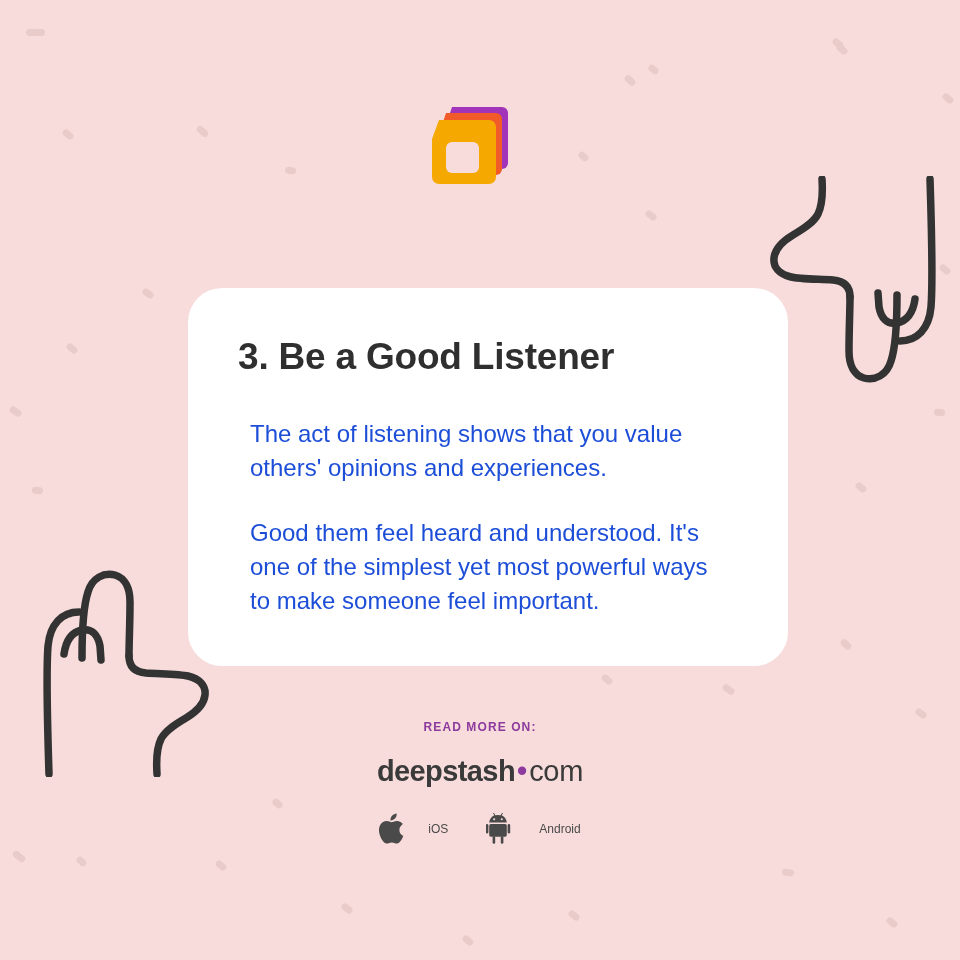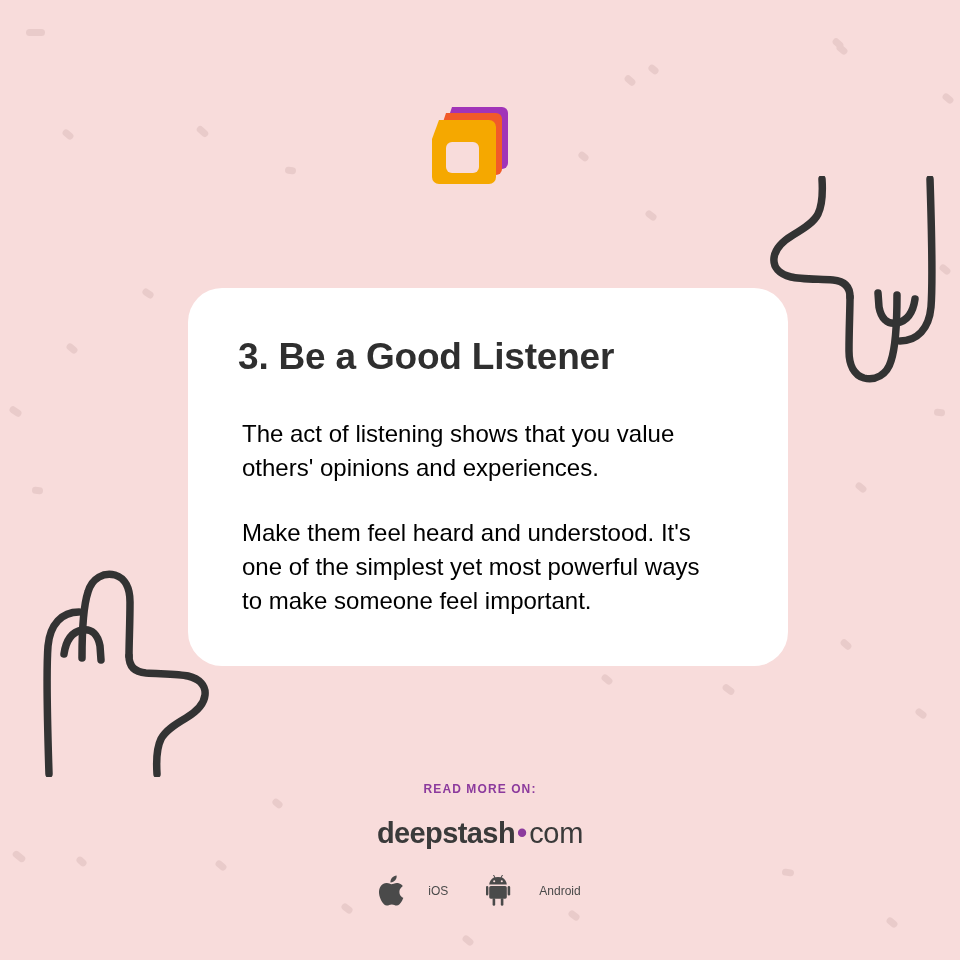--- a/index.html
+++ b/index.html
@@ -79,34 +79,34 @@
   }
   #card-title {
     margin: 0;
     font-size: 37px;
     font-weight: bold;
     color: #2f2f2f;
     letter-spacing: -0.2px;
     line-height: 1.15;
   }
   .card-para {
-    margin: 4px;
+    margin: 12px;
     font-size: 24px;
-    color: #000000;
+    color: #1d4ed8;
     line-height: 1.42;
     font-weight: normal;
   }
   #card-para-1 { margin-top: 38px; }
   #card-para-2 { margin-top: 31px; }
 
   
   #footer {
     position: absolute;
     left: 0;
-    top: 783px;
+    top: 721px;
     width: 960px;
     text-align: center;
   }
   #read-more-label {
     font-size: 12px;
     font-weight: bold;
     color: #8c3a9d;
     letter-spacing: 1.1px;
     line-height: 1;
   }
@@ -216,21 +216,21 @@
       <path d="M24 3 h50 a6 6 0 0 1 6 6 v50 a6 6 0 0 1 -6 6 h-50 a6 6 0 0 1 -6 -6 v-38 z" fill="#A134B8"></path>
       <path d="M18 9 h50 a6 6 0 0 1 6 6 v50 a6 6 0 0 1 -6 6 h-50 a6 6 0 0 1 -6 -6 v-38 z" fill="#F15A29"></path>
       <path d="M11 16 h50 a7 7 0 0 1 7 7 v50 a7 7 0 0 1 -7 7 h-50 a7 7 0 0 1 -7 -7 v-38 z" fill="#F5A800"></path>
       <rect x="18" y="38" width="33" height="31" rx="6" fill="#f8dcdb"></rect>
     </svg>
   </div>
 
   <div id="card">
     <h1 id="card-title">3. Be a Good Listener</h1>
     <p class="card-para" id="card-para-1">The act of listening shows that you value others' opinions and experiences.</p>
-    <p class="card-para" id="card-para-2">Make them feel heard and understood. It's one of the simplest yet most powerful ways to make someone feel important.</p>
+    <p class="card-para" id="card-para-2">Good them feel heard and understood. It's one of the simplest yet most powerful ways to make someone feel important.</p>
   </div>
 
   <div id="footer">
     <div id="read-more-label">READ MORE ON:</div>
 
     <div id="brand">
       <span id="brand-name">deepstash</span><span id="brand-dot">•</span><span id="brand-tld">com</span>
     </div>
 
     <div id="stores">

